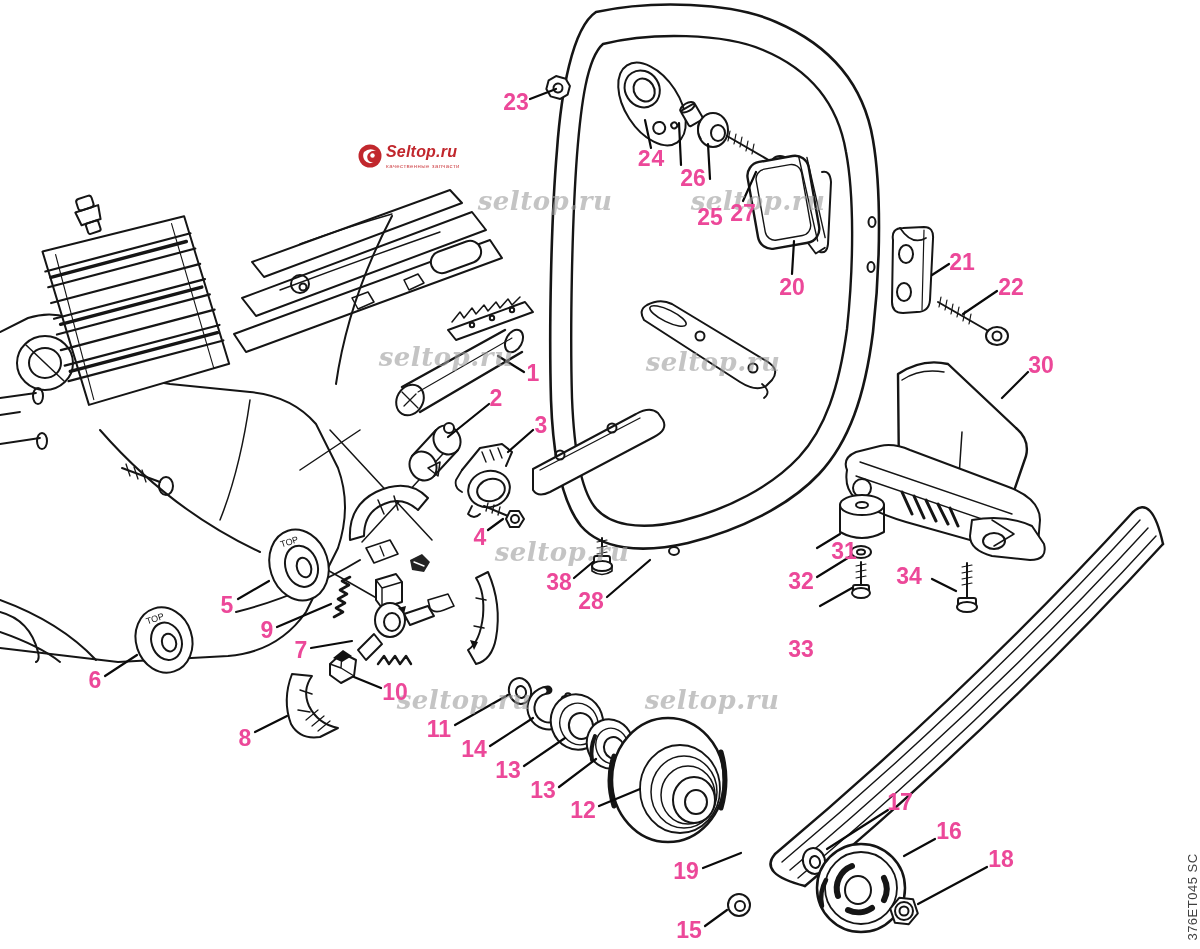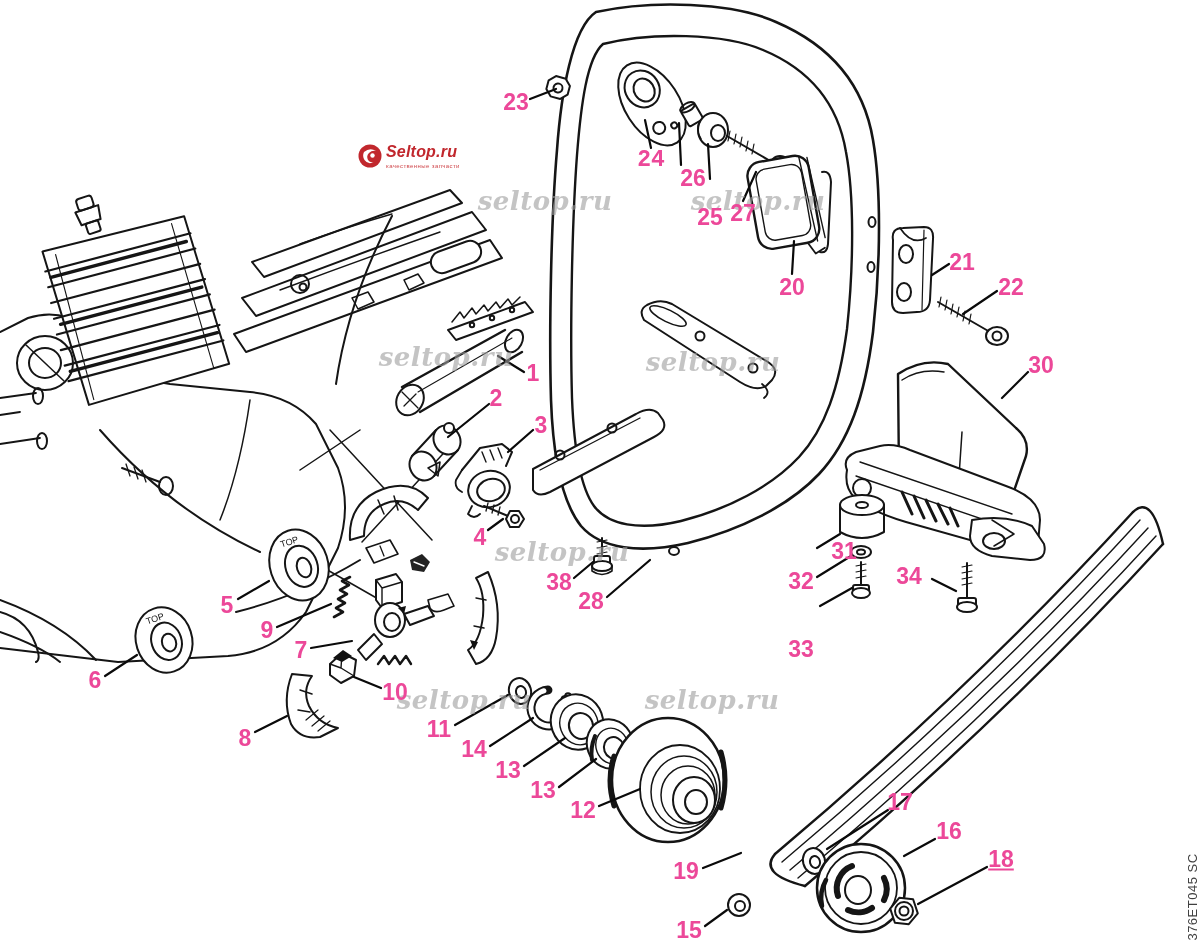--- a/index.html
+++ b/index.html
@@ -389,21 +389,21 @@
       <div class="plabel" style="left: 267px; top: 630px;">9</div>
       <div class="plabel" style="left: 395px; top: 692px;">10</div>
       <div class="plabel" style="left: 439px; top: 729px;">11</div>
       <div class="plabel" style="left: 583px; top: 810px;">12</div>
       <div class="plabel" style="left: 508px; top: 770px;">13</div>
       <div class="plabel" style="left: 543px; top: 790px;">13</div>
       <div class="plabel" style="left: 474px; top: 749px;">14</div>
       <div class="plabel" style="left: 689px; top: 930px;">15</div>
       <div class="plabel" style="left: 949px; top: 831px;">16</div>
       <div class="plabel" style="left: 900px; top: 802px;">17</div>
-      <div class="plabel" style="left: 1001px; top: 859px; text-decoration: underline;">18</div>
+      <div class="plabel" style="left: 1001px; top: 859px;">18</div>
       <div class="plabel" style="left: 686px; top: 871px;">19</div>
       <div class="plabel" style="left: 792px; top: 287px;">20</div>
       <div class="plabel" style="left: 962px; top: 262px;">21</div>
       <div class="plabel" style="left: 1011px; top: 287px;">22</div>
       <div class="plabel" style="left: 516px; top: 102px;">23</div>
       <div class="plabel" style="left: 651px; top: 160px; font-family: Liberation Mono, monospace;">24</div>
       <div class="plabel" style="left: 710px; top: 196px; margin-top: 21px;">25</div>
       <div class="plabel" style="left: 693px; top: 178px;">26</div>
       <div class="plabel" style="left: 743px; top: 213px;">27</div>
       <div class="plabel" style="left: 591px; top: 601px;">28</div>

